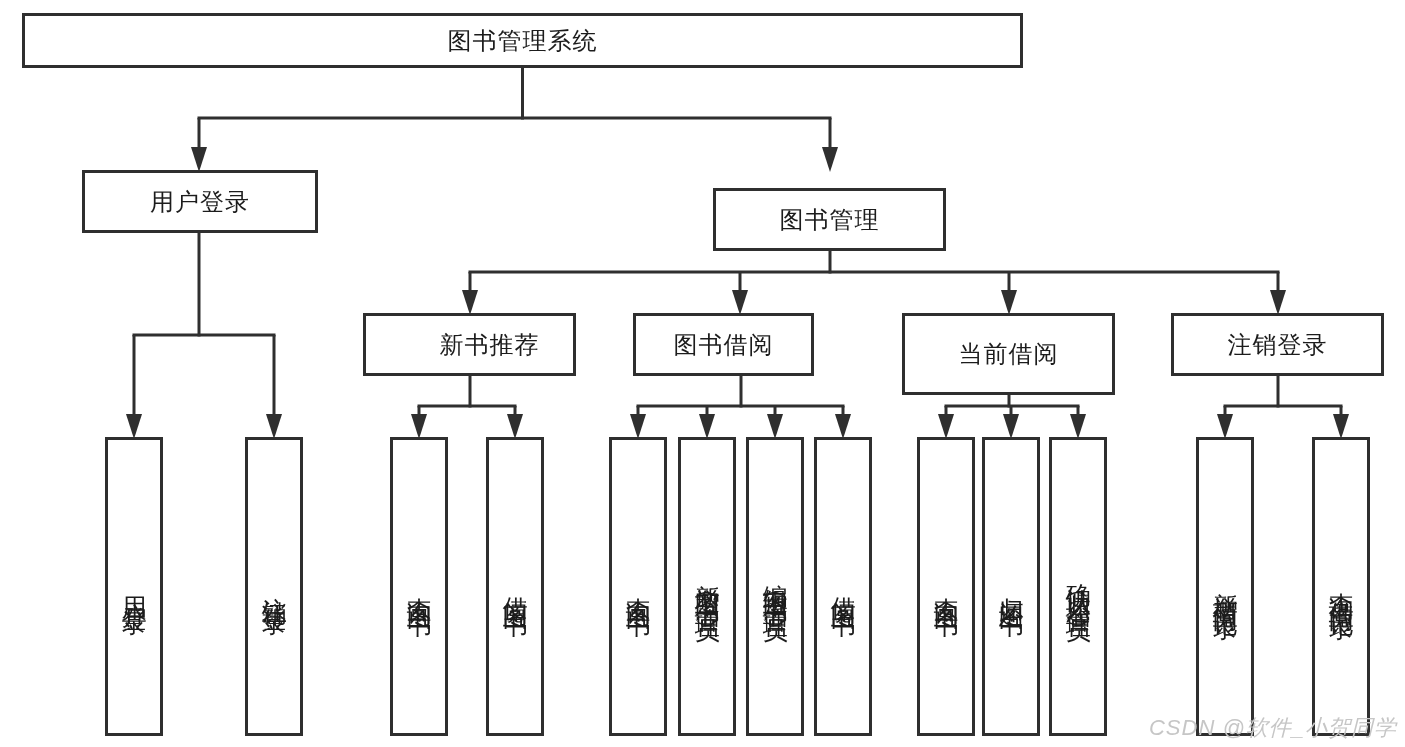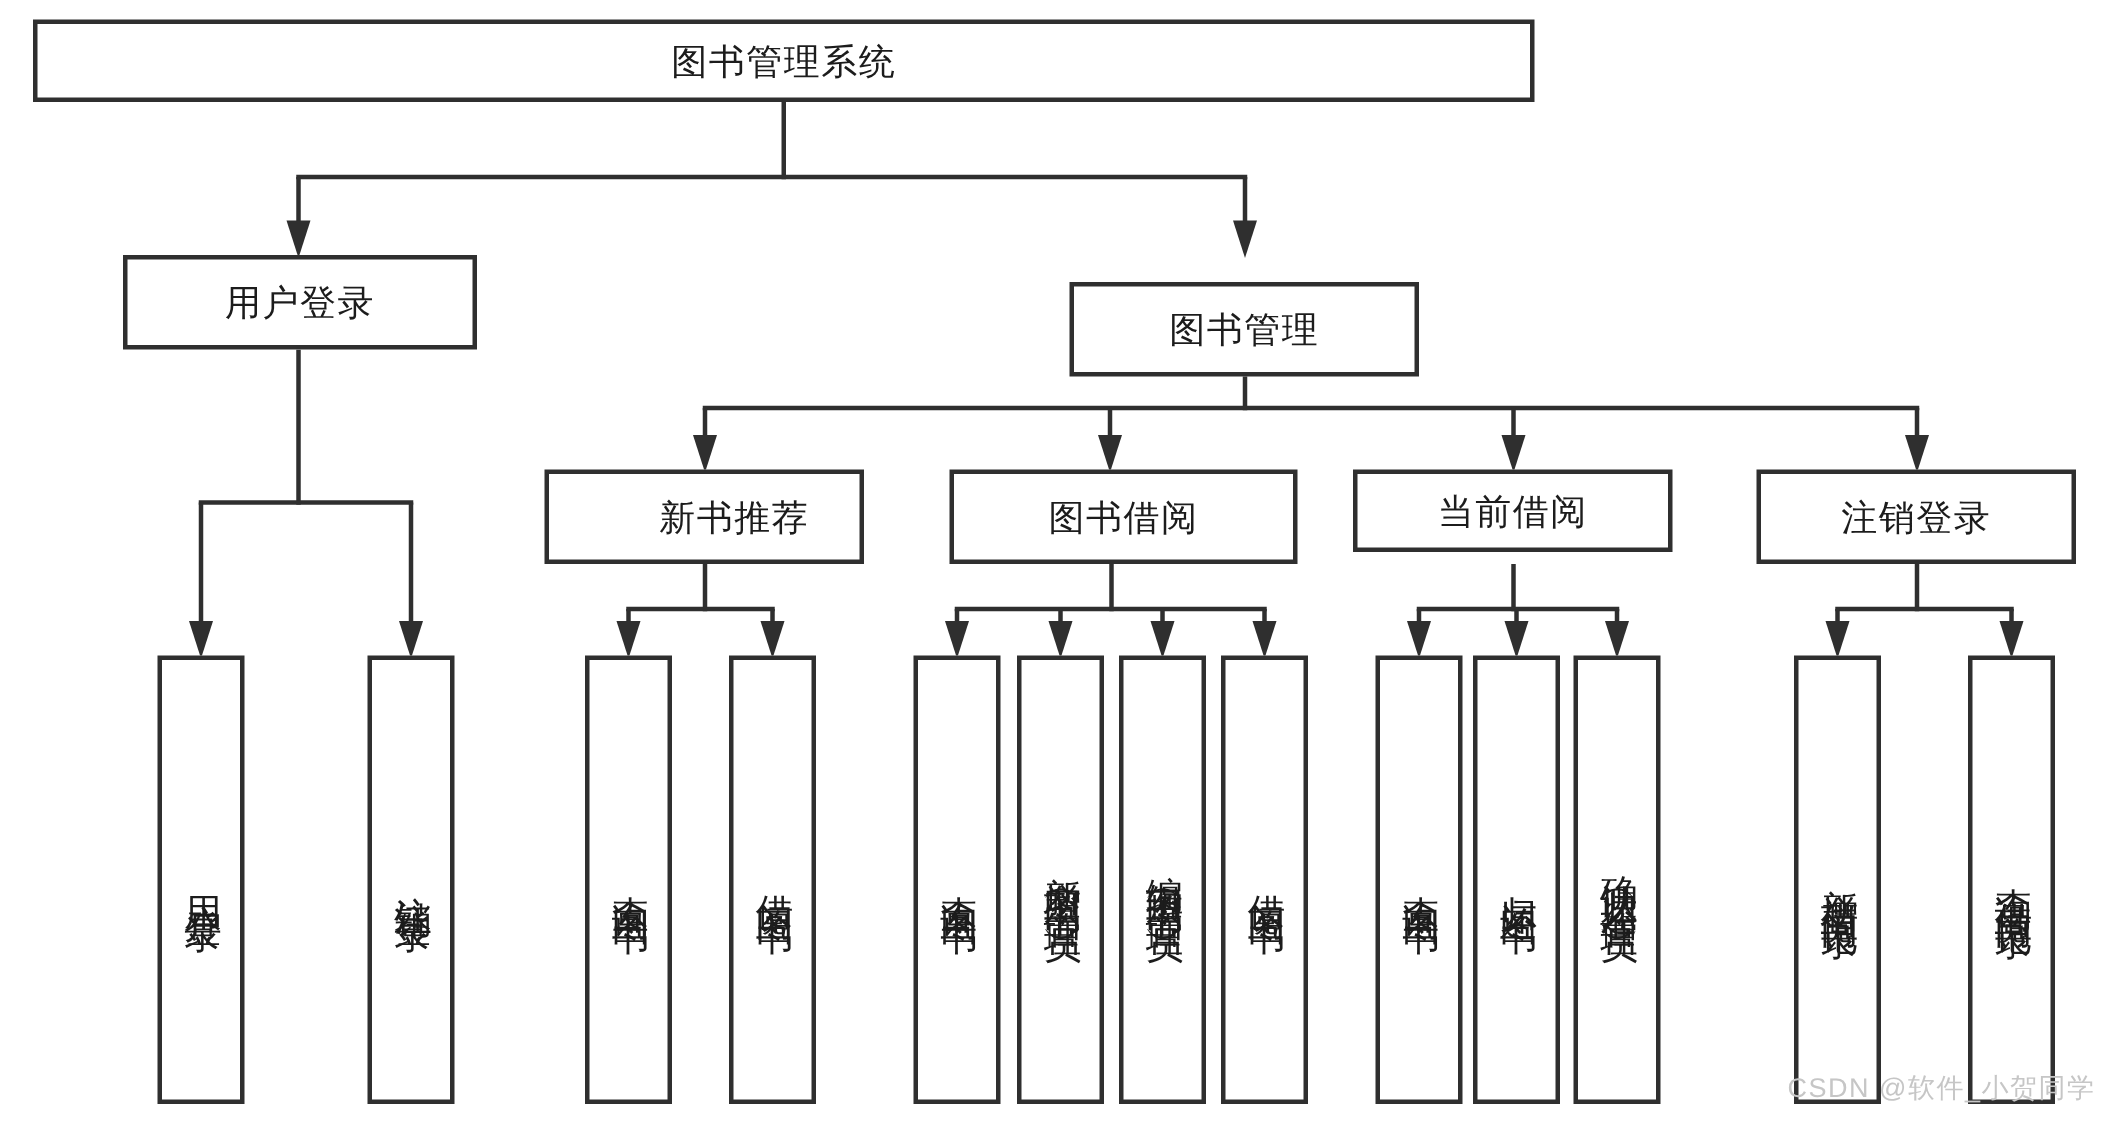--- a/index.html
+++ b/index.html
@@ -30,24 +30,25 @@
     text-orientation: mixed;
     font-size: 25px;
     letter-spacing: 5px;
     line-height: 1.1;
     white-space: nowrap;
   }
   .watermark {
     position: absolute;
     top: 713px;
     right: 8px;
-    font-size: 18px;
+    font-size: 22px;
     letter-spacing: 1px;
     color: #c6c6c6;
     z-index: 5;
+    font-style: italic;
   }
 </style>
 </head>
 <body>
 
 <div class="canvas">
 
   <svg class="wires" width="1405" height="747" viewBox="0 0 1405 747" xmlns="http://www.w3.org/2000/svg">
     <g stroke="#2f2f2f" stroke-width="3" fill="none">
 
@@ -116,22 +117,22 @@
       <path d="M1333 414 L1349 414 L1341 439 Z"></path>
     </g>
   </svg>
 
   <div class="box rootbox" style="left:22px; top:13px; width:1001px; height:55px;">图书管理系统</div>
 
   <div class="box hbox" style="left:82px; top:170px; width:236px; height:63px;">用户登录</div>
   <div class="box hbox" style="left:713px; top:188px; width:233px; height:63px;">图书管理</div>
 
   <div class="box hbox" style="left:363px; top:313px; width:213px; height:63px;padding-left:40px;">新书推荐</div>
-  <div class="box hbox" style="left:633px; top:313px; width:232px; height:63px;">图书借阅</div>
-  <div class="box hbox" style="left:902px; top:313px; width:213px; height:55px;">当前借阅</div>
+  <div class="box hbox" style="left:633px; top:313px; width:181px; height:63px;">图书借阅</div>
+  <div class="box hbox" style="left:902px; top:313px; width:213px; height:82px;">当前借阅</div>
   <div class="box hbox" style="left:1171px; top:313px; width:213px; height:63px;">注销登录</div>
 
   <div class="box vcol" style="left:105px; top:437px; width:58px; height:299px;">
     <span class="vtext">用户登录</span>
   </div>
   <div class="box vcol" style="left:245px; top:437px; width:58px; height:299px;">
     <span class="vtext">注销登录</span>
   </div>
 
   <div class="box vcol" style="left:390px; top:437px; width:58px; height:299px;">

